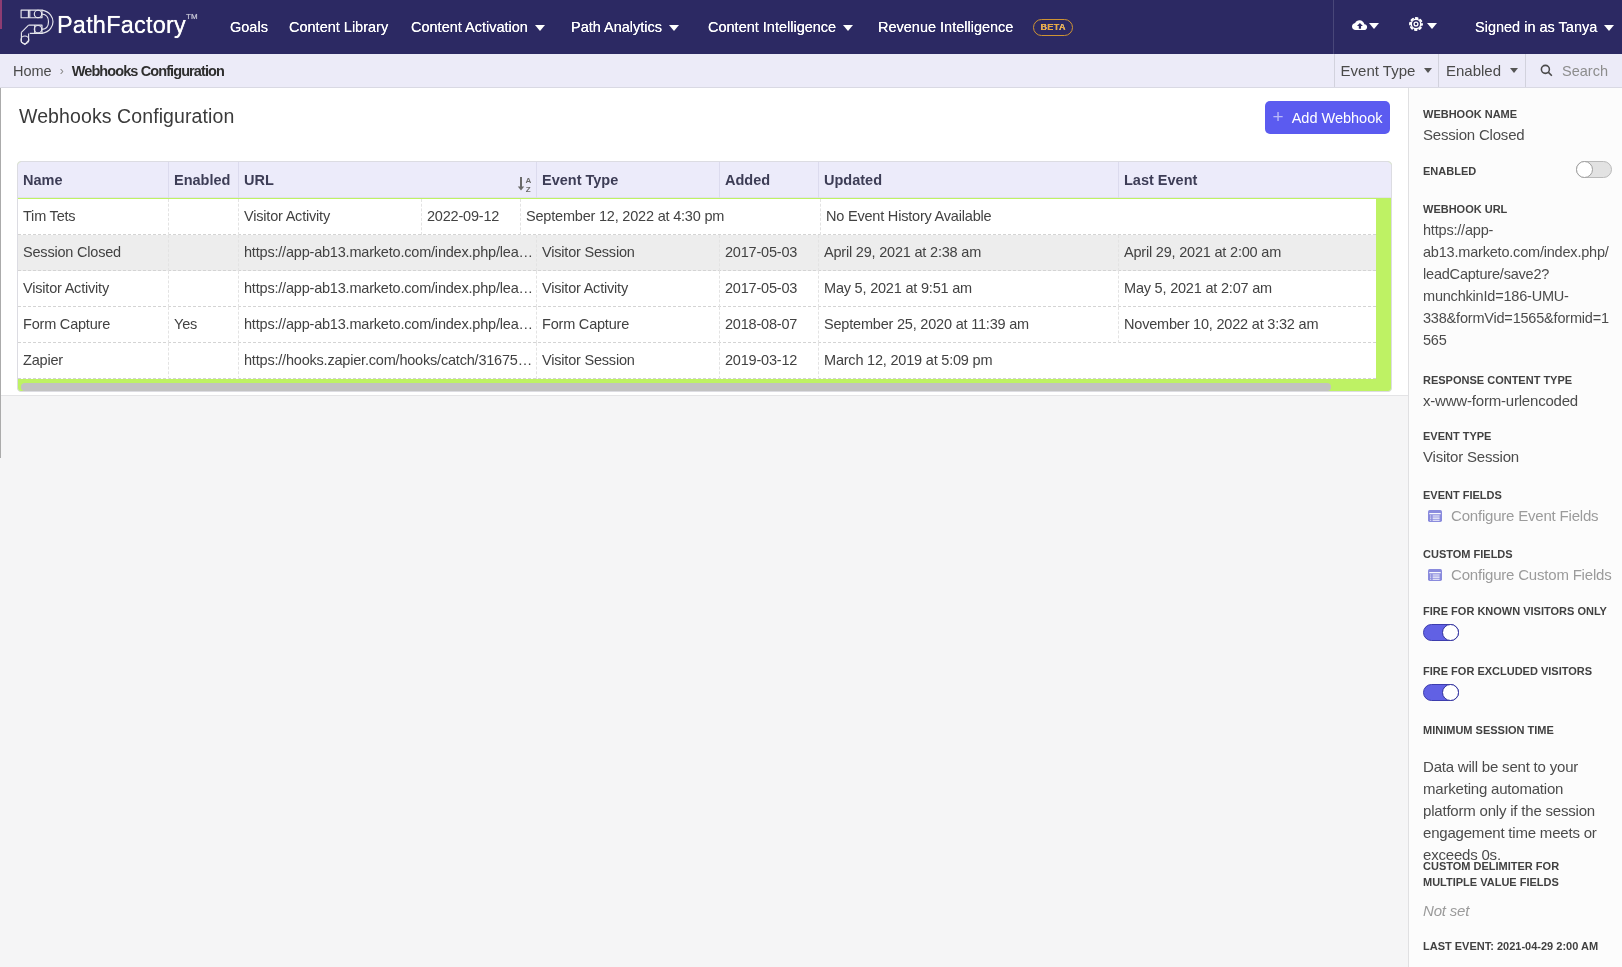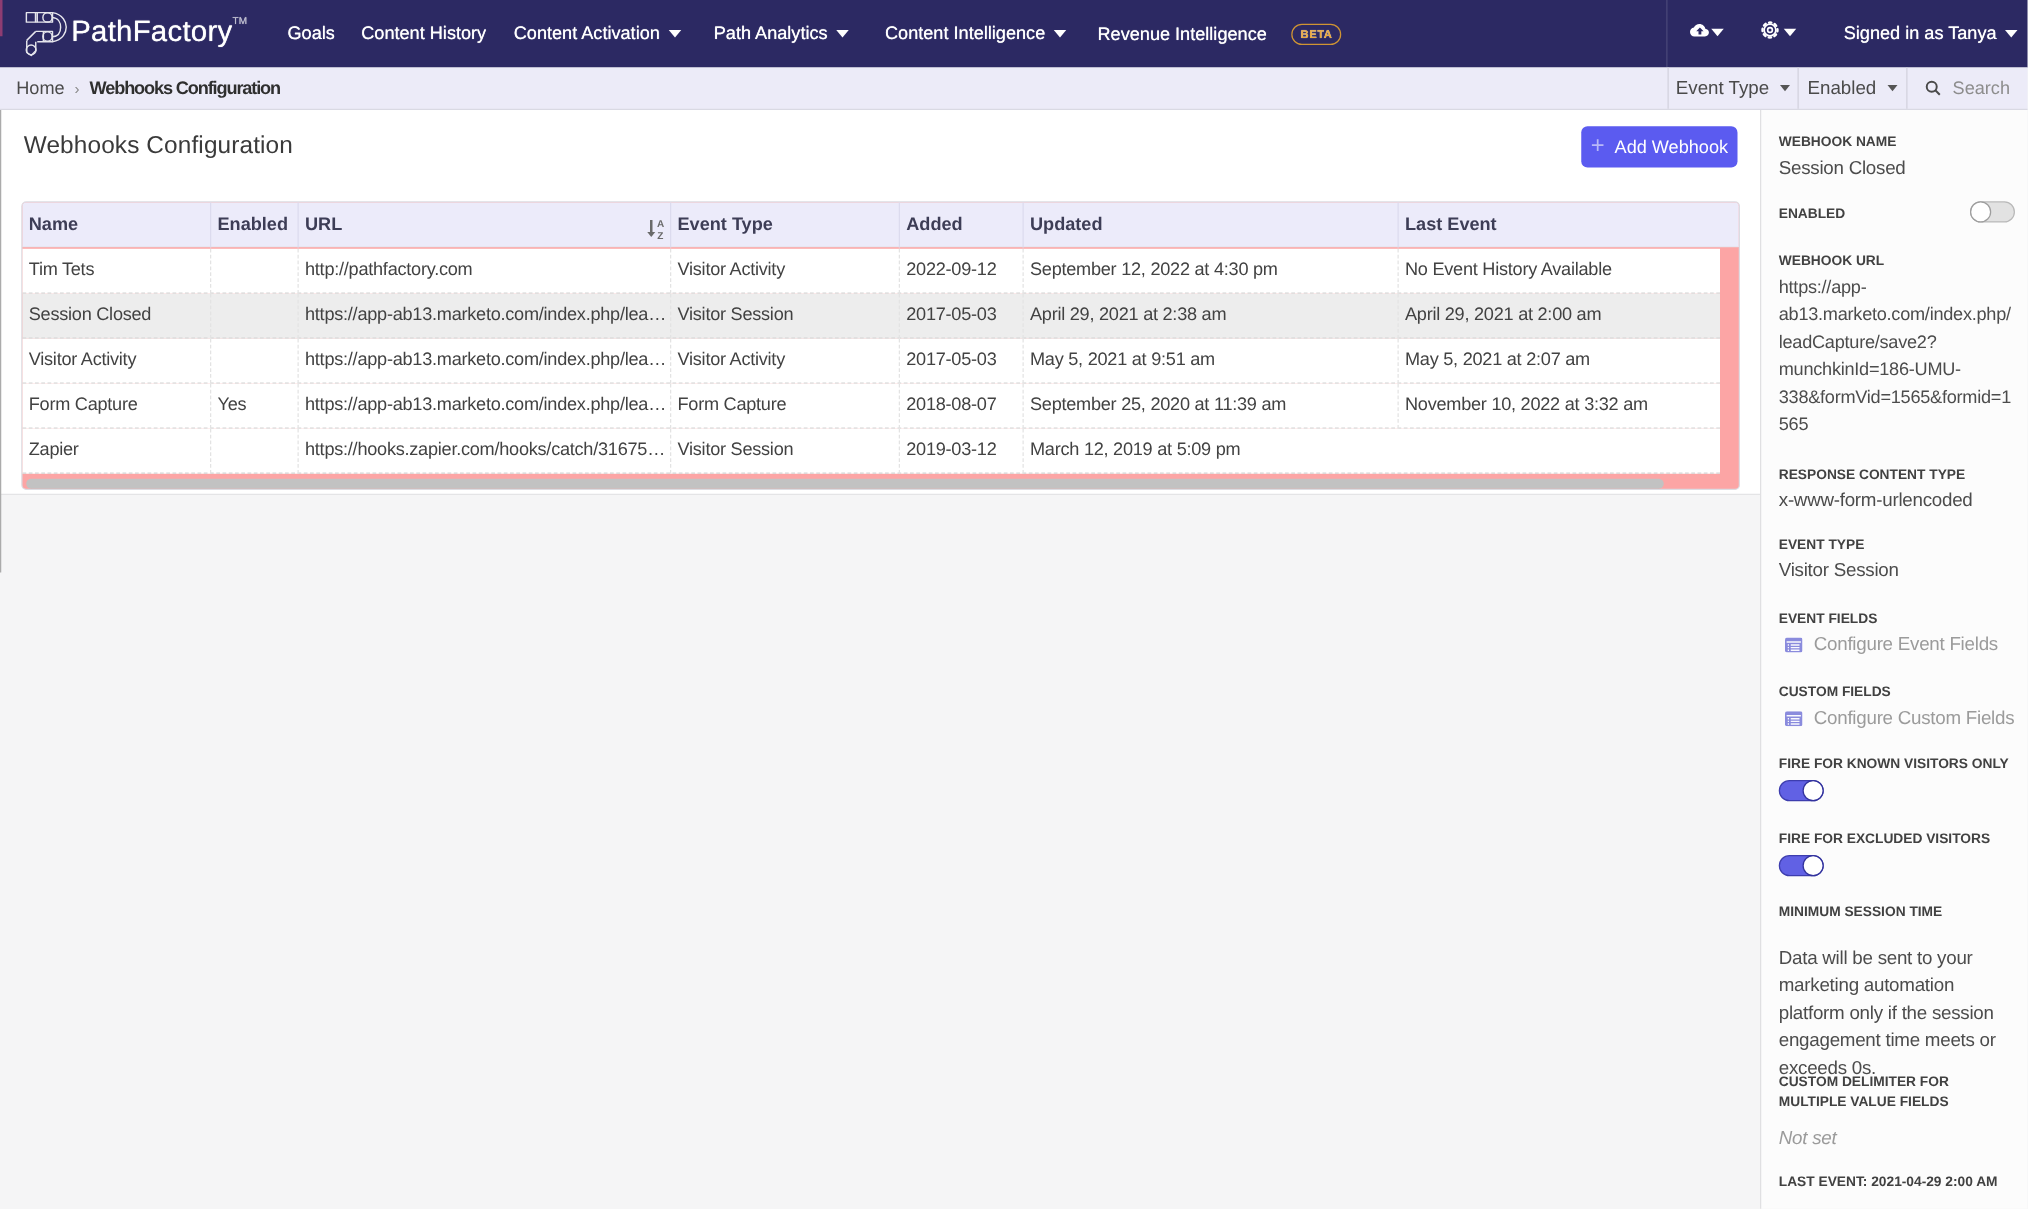--- a/index.html
+++ b/index.html
@@ -34,21 +34,21 @@
 .searchtxt { color:#8d8d8d; font-size:14.5px; margin-left:9px; }
 
 
 .maincol { position:absolute; left:0; top:88px; width:1408px; height:879px; background:#f5f5f6; }
 .whitepanel { position:absolute; left:0; top:0; width:1408px; height:308px; background:#fff; border-bottom:1px solid #e4e4e6; }
 .h1 { position:absolute; left:19px; top:17px; font-size:19.5px; color:#3a3a3a; font-weight:400; letter-spacing:0.1px; }
 .addbtn { position:absolute; left:1265px; top:13px; width:125px; height:33px; background:#5b5bf0; border-radius:5px; color:#fff; font-size:14.5px; display:flex; align-items:center; justify-content:center; }
 .addbtn .plus { color:#b8b8f8; font-size:19px; font-weight:400; margin-right:8px; margin-top:-2px; }
 
 
-.tablewrap { position:absolute; left:17px; top:73px; width:1375px; height:231px; border:1px solid #dcdce2; border-radius:4px; background:#fca5a5; }
+.tablewrap { position:absolute; left:17px; top:73px; width:1375px; height:231px; border:1px solid #dcdce2; border-radius:4px; background:#bef264; }
 .thead { position:absolute; left:0; top:0; width:1373px; height:36px; background:#ecebfa; border-bottom:1px solid #e2e2ea; border-radius:3px 3px 0 0; display:flex; }
 .th { height:36px; line-height:36px; font-size:14.5px; font-weight:700; color:#3d3d56; padding-left:5px; border-right:1px solid #dcdbee; position:relative; }
 .th:last-child { border-right:none; }
 .trow { position:absolute; left:0; width:1358px; height:36px; display:flex; border-bottom:1px dashed #d4d4d4; background:#fff; }
 .trow.sel { background:#ededed; }
 .td { height:36px; line-height:35px; font-size:14.5px; color:#424242; letter-spacing:-0.2px; padding-left:5px; border-right:1px dashed #e3e3e3; overflow:hidden; white-space:nowrap; }
 .td:last-child { border-right:none; }
 .hscroll { position:absolute; left:3px; top:221px; width:1310px; height:8px; border-radius:4px; background:#c2c2c2; }
 .sorticon { position:absolute; right:0px; top:8px; }
 
@@ -81,21 +81,21 @@
       <path d="M14.7,16.1 V24.4"></path>
       <circle cx="18" cy="20.2" r="3.7"></circle>
       <path d="M8.6,16.1 L1.4,23.3"></path>
       <path d="M1.4,23.3 V33 L5,35.4 L8.6,31.5 V24.4"></path>
       <circle cx="4.9" cy="30.9" r="3.9"></circle>
     </svg>
   </div>
   <div class="logotext">PathFactory<span class="logotm">TM</span></div>
   <div class="navitems">
     <span class="navitem" style="left:230px">Goals</span>
-    <span class="navitem" style="left:289px">Content History</span>
+    <span class="navitem" style="left:289px">Content Library</span>
     <span class="navitem" style="left:411px">Content Activation<span class="caret"></span></span>
     <span class="navitem" style="left:571px">Path Analytics<span class="caret"></span></span>
     <span class="navitem" style="left:708px">Content Intelligence<span class="caret"></span></span>
     <span class="navitem" style="left:878px">Revenue Intelligence<span class="beta">BETA</span></span>
   </div>
   <div class="navdivider"></div>
   <div class="navright">
     <span class="nr" style="left:1352px; top:18px">
       <svg width="16" height="13" viewBox="0 0 24 19" fill="#fff">
         <path d="M18.6,7.6 C17.9,4.1 14.9,1.5 11.3,1.5 C8.4,1.5 5.9,3.1 4.7,5.6 C1.9,6 0,8.3 0,11 C0,14 2.4,16.4 5.4,16.4 h12.6 c2.6,0 4.7,-2.1 4.7,-4.7 C22.7,9.4 20.9,7.9 18.6,7.6 z M13.6,10.2 v4 h-3.4 v-4 h-2.7 l4.4,-4.6 L16.3,10.2 z"></path>
@@ -149,21 +149,20 @@
           </span>
         </div>
         <div class="th" style="width:183px">Event Type</div>
         <div class="th" style="width:99px">Added</div>
         <div class="th" style="width:300px">Updated</div>
         <div class="th" style="width:272px; border-right:none">Last Event</div>
       </div>
       <div class="trow" style="top:37px">
         <div class="td" style="width:151px">Tim Tets</div>
         <div class="td" style="width:70px"></div>
-        <div class="td" style="width:298px">http://pathfactory.com</div>
         <div class="td" style="width:183px">Visitor Activity</div>
         <div class="td" style="width:99px">2022-09-12</div>
         <div class="td" style="width:300px">September 12, 2022 at 4:30 pm</div>
         <div class="td" style="width:257px">No Event History Available</div>
       </div>
       <div class="trow sel" style="top:73px">
         <div class="td" style="width:151px">Session Closed</div>
         <div class="td" style="width:70px"></div>
         <div class="td" style="width:298px">https://app-ab13.marketo.com/index.php/lea…</div>
         <div class="td" style="width:183px">Visitor Session</div>

